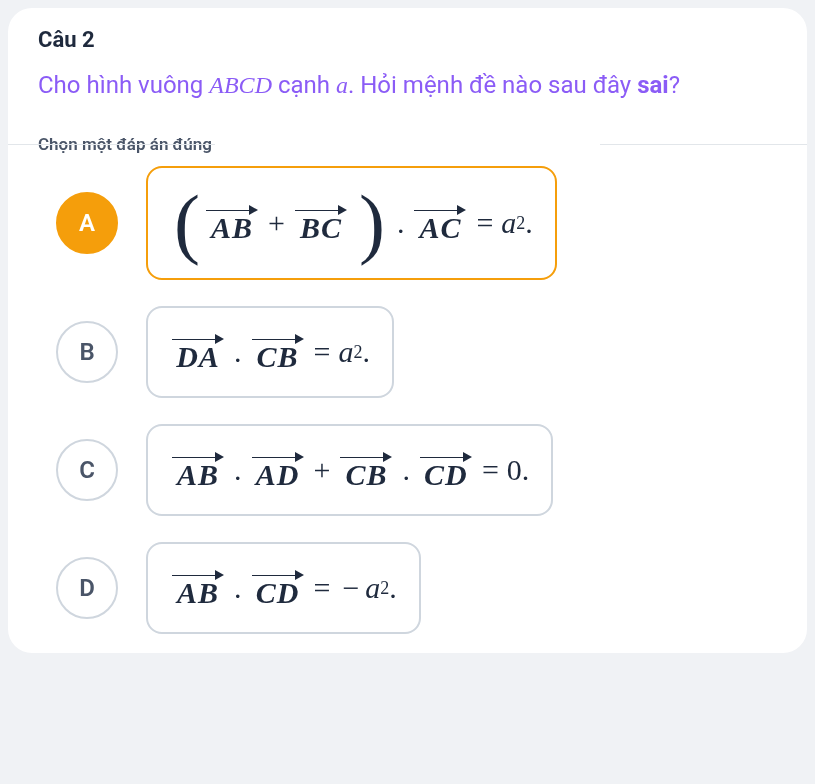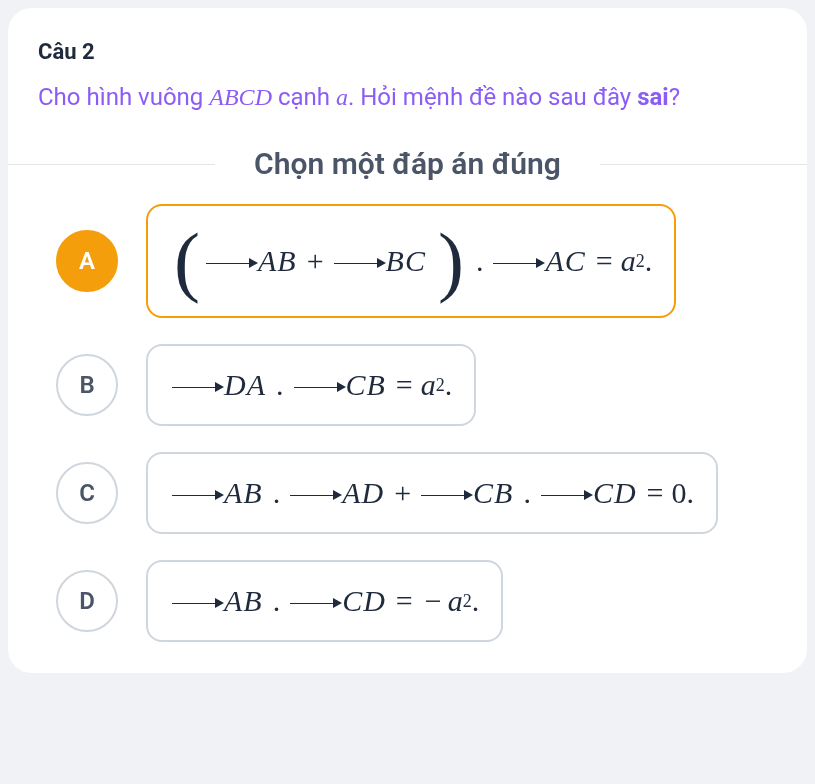--- a/index.html
+++ b/index.html
@@ -5,43 +5,43 @@
   * { box-sizing: border-box; margin: 0; padding: 0; }
   body {
     font-family: -apple-system, BlinkMacSystemFont, "Segoe UI", Roboto, Arial, sans-serif;
     background: #f0f2f5;
     padding: 8px;
     width: 815px;
   }
   .card {
     background: #fff;
     border-radius: 24px;
-    padding: 31px 30px;
+    padding: 19px 30px;
     color: #2a3547;
   }
   .q-label {
     font-weight: 700;
     font-size: 22px;
     color: #1f2a3d;
     margin-bottom: 14px;
   }
   .q-text {
     font-size: 24px;
     color: #8b5cf6;
     line-height: 1.6;
     margin-bottom: 30px;
   }
   .math-it { font-family: "Times New Roman", serif; font-style: italic; }
   .bold { font-weight: 700; }
   .instruction {
-    text-align: center;
-    font-size: 30px;
+    text-align: left;
+    font-size: 17px;
     font-weight: 600;
     color: #4a5568;
-    margin-bottom: 23px;
+    margin-bottom: 12px;
     position: relative;
   }
   .instruction::before,
   .instruction::after {
     content: "";
     position: absolute;
     top: 50%;
     height: 1px;
     background: #e2e6ea;
   }
@@ -92,24 +92,26 @@
     font-family: "Times New Roman", serif;
     font-size: 30px;
     color: #1f2a3d;
     display: flex;
     align-items: center;
     white-space: nowrap;
   }
   .expr .sp { display:inline-block; width: 6px; }
   .vec {
     display: inline-flex;
+    flex-direction: column;
     align-items: center;
     vertical-align: middle;
     line-height: 1;
     margin: 8px 2px;
+    font-weight: bold;
   }
   .vec .arrow-row {
     display:flex;
     align-items:center;
     height: 14px;
     margin-bottom: -4px;
   }
   .vec .arrow-line {
     height: 1.6px;
     background: #1f2a3d;

